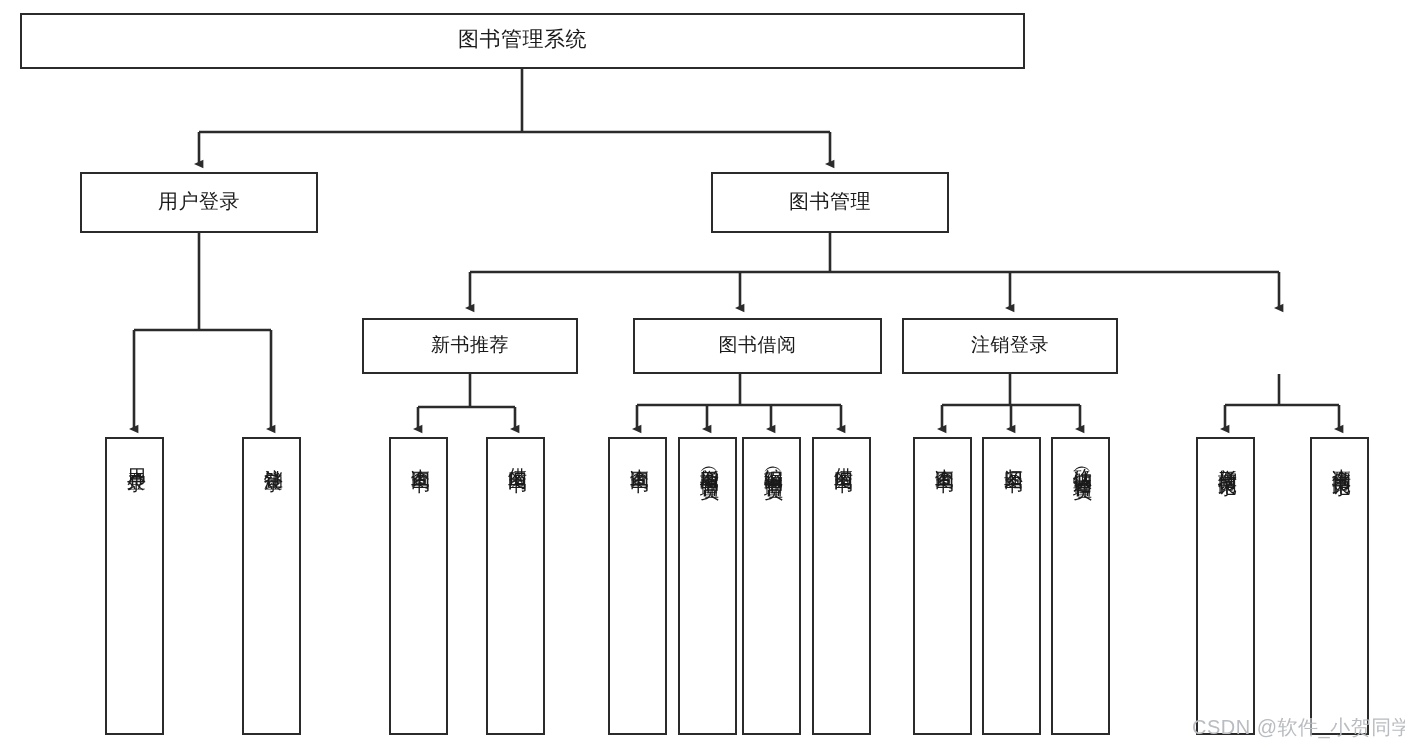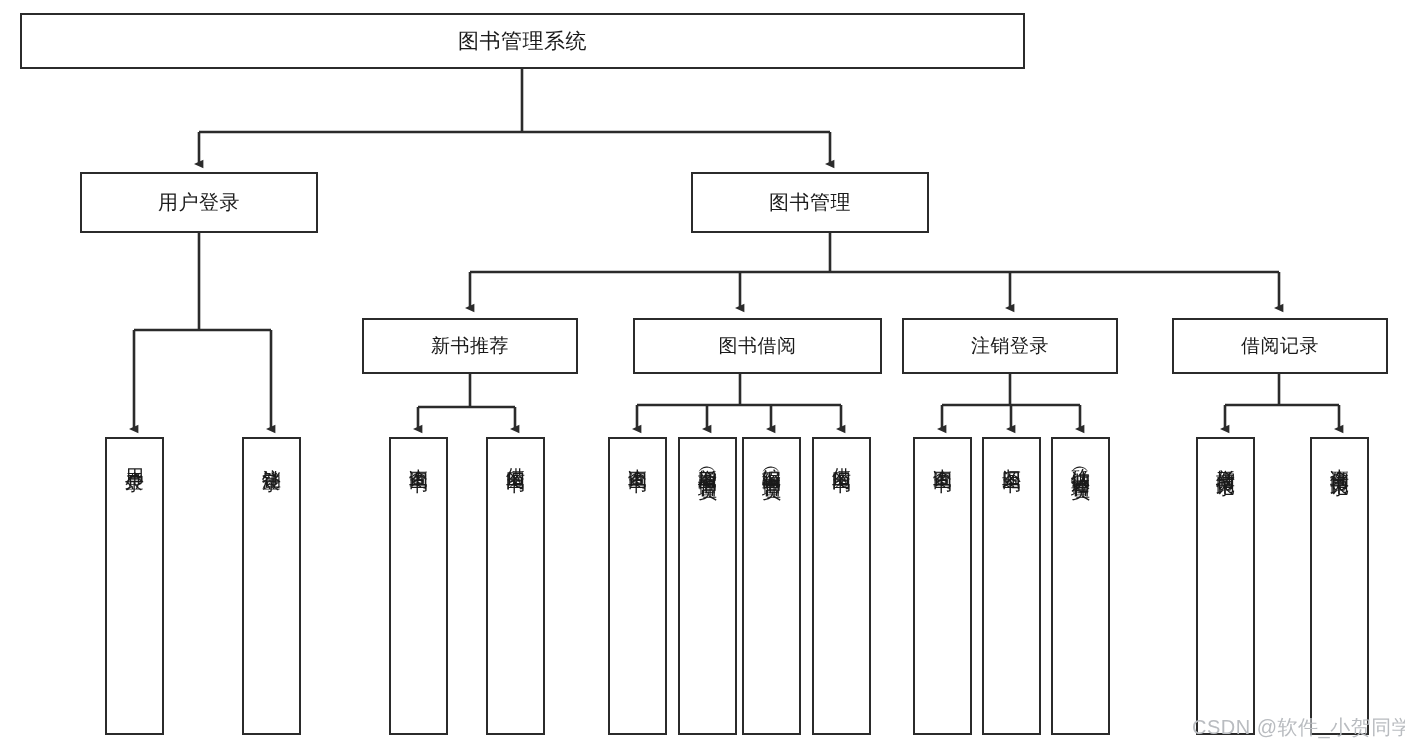--- a/index.html
+++ b/index.html
@@ -35,20 +35,21 @@
     align-items: center;
     justify-content: center;
     color: #1a1a1a;
     z-index: 2;
   }
   .node .lbl {
     display: block;
     text-align: left;
     line-height: 1.18;
     letter-spacing: 0.5px;
+    font-family: Liberation Mono, monospace;
   }
   .node.horiz .lbl {
     writing-mode: horizontal-tb;
   }
   .node.vert {
     align-items: flex-start;
     padding-top: 14px;
   }
   .node.vert .lbl {
     writing-mode: vertical-rl;
@@ -126,35 +127,32 @@
     </g>
   </svg>
 
   <div class="node horiz root" style="left:20px; top:13px; width:1005px; height:56px;">
     <span class="lbl">图书管理系统</span>
   </div>
 
   <div class="node horiz lvl2" style="left:80px; top:172px; width:238px; height:61px;">
     <span class="lbl">用户登录</span>
   </div>
-  <div class="node horiz lvl2" style="left:691px; top:172px; width:238px; height:61px;">
+  <div class="node horiz lvl2" style="left:711px; top:172px; width:238px; height:61px;">
     <span class="lbl">图书管理</span>
   </div>
 
   <div class="node horiz lvl3" style="left:362px; top:318px; width:216px; height:56px;">
     <span class="lbl">新书推荐</span>
   </div>
   <div class="node horiz lvl3" style="left:633px; top:318px; width:249px; height:56px;">
     <span class="lbl">图书借阅</span>
   </div>
   <div class="node horiz lvl3" style="left:902px; top:318px; width:216px; height:56px;">
     <span class="lbl">注销登录</span>
-  </div>
-  <div class="node horiz lvl3" style="left:1172px; top:318px; width:216px; height:56px;">
-    <span class="lbl">借阅记录</span>
   </div>
 
   <div class="node vert leaf" style="left:105px; top:437px; width:59px; height:298px;">
     <span class="lbl">用户登录</span>
   </div>
   <div class="node vert leaf" style="left:242px; top:437px; width:59px; height:298px;">
     <span class="lbl">注销登录</span>
   </div>
 
   <div class="node vert leaf" style="left:389px; top:437px; width:59px; height:298px;">

